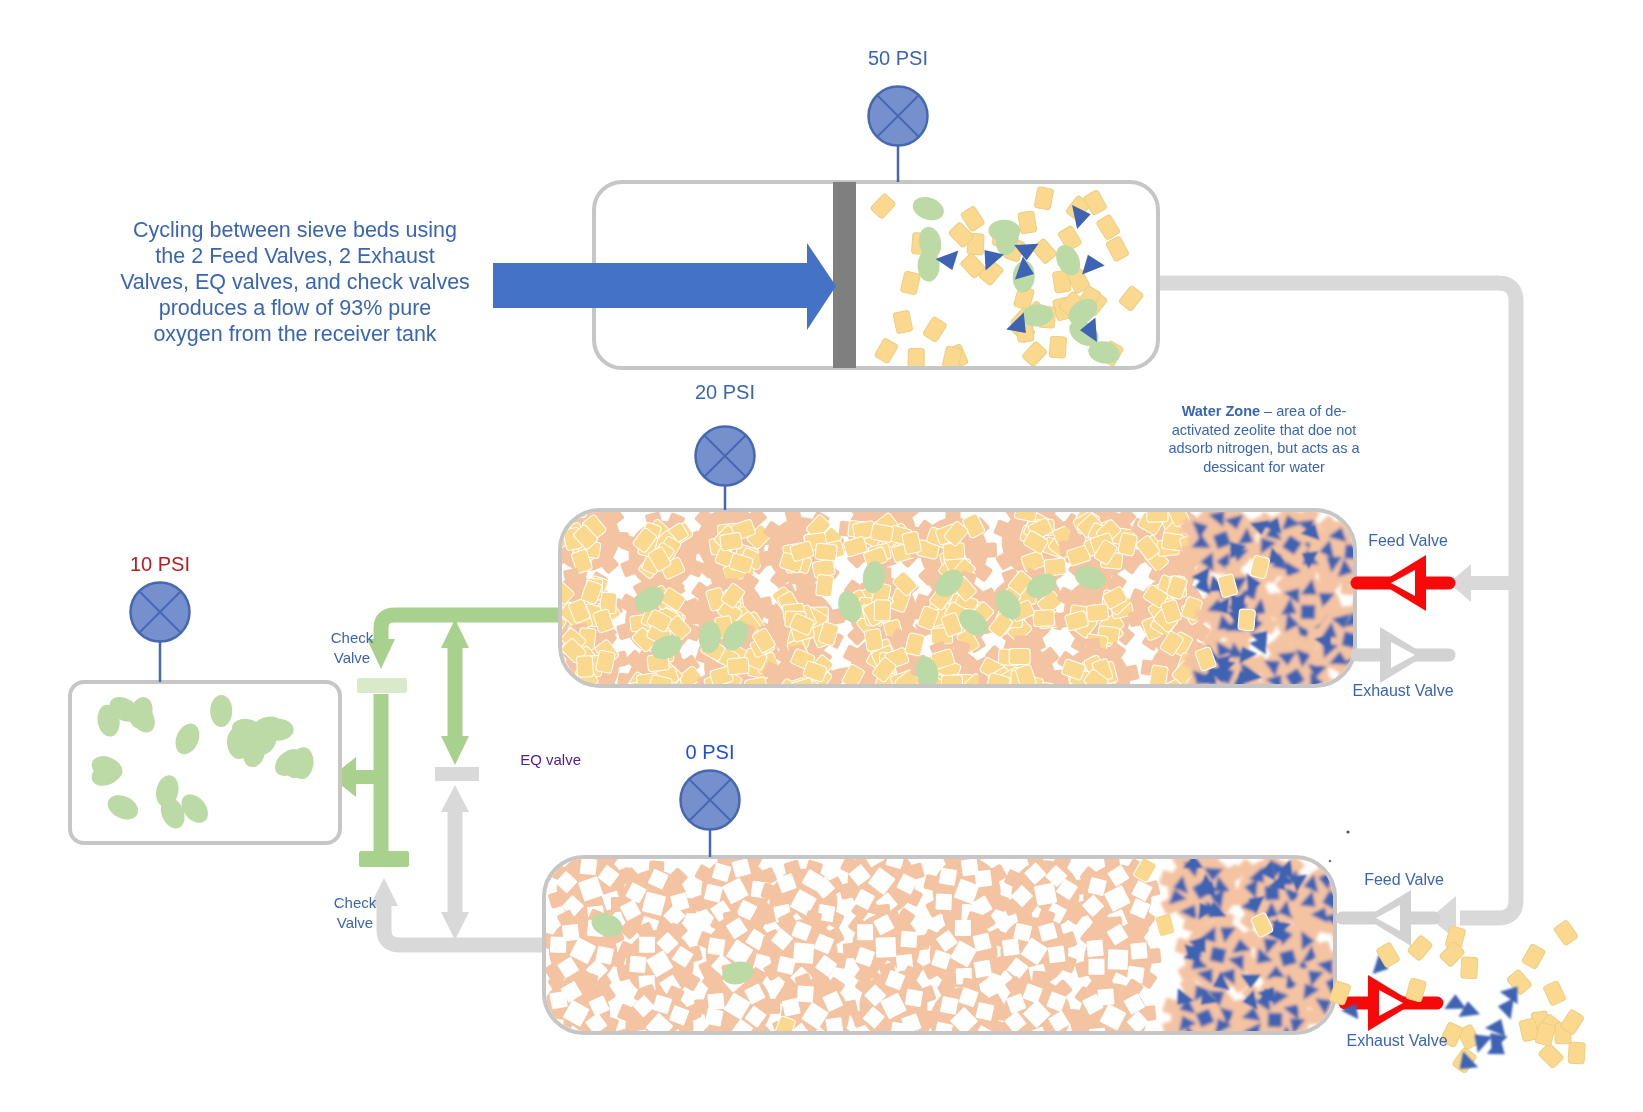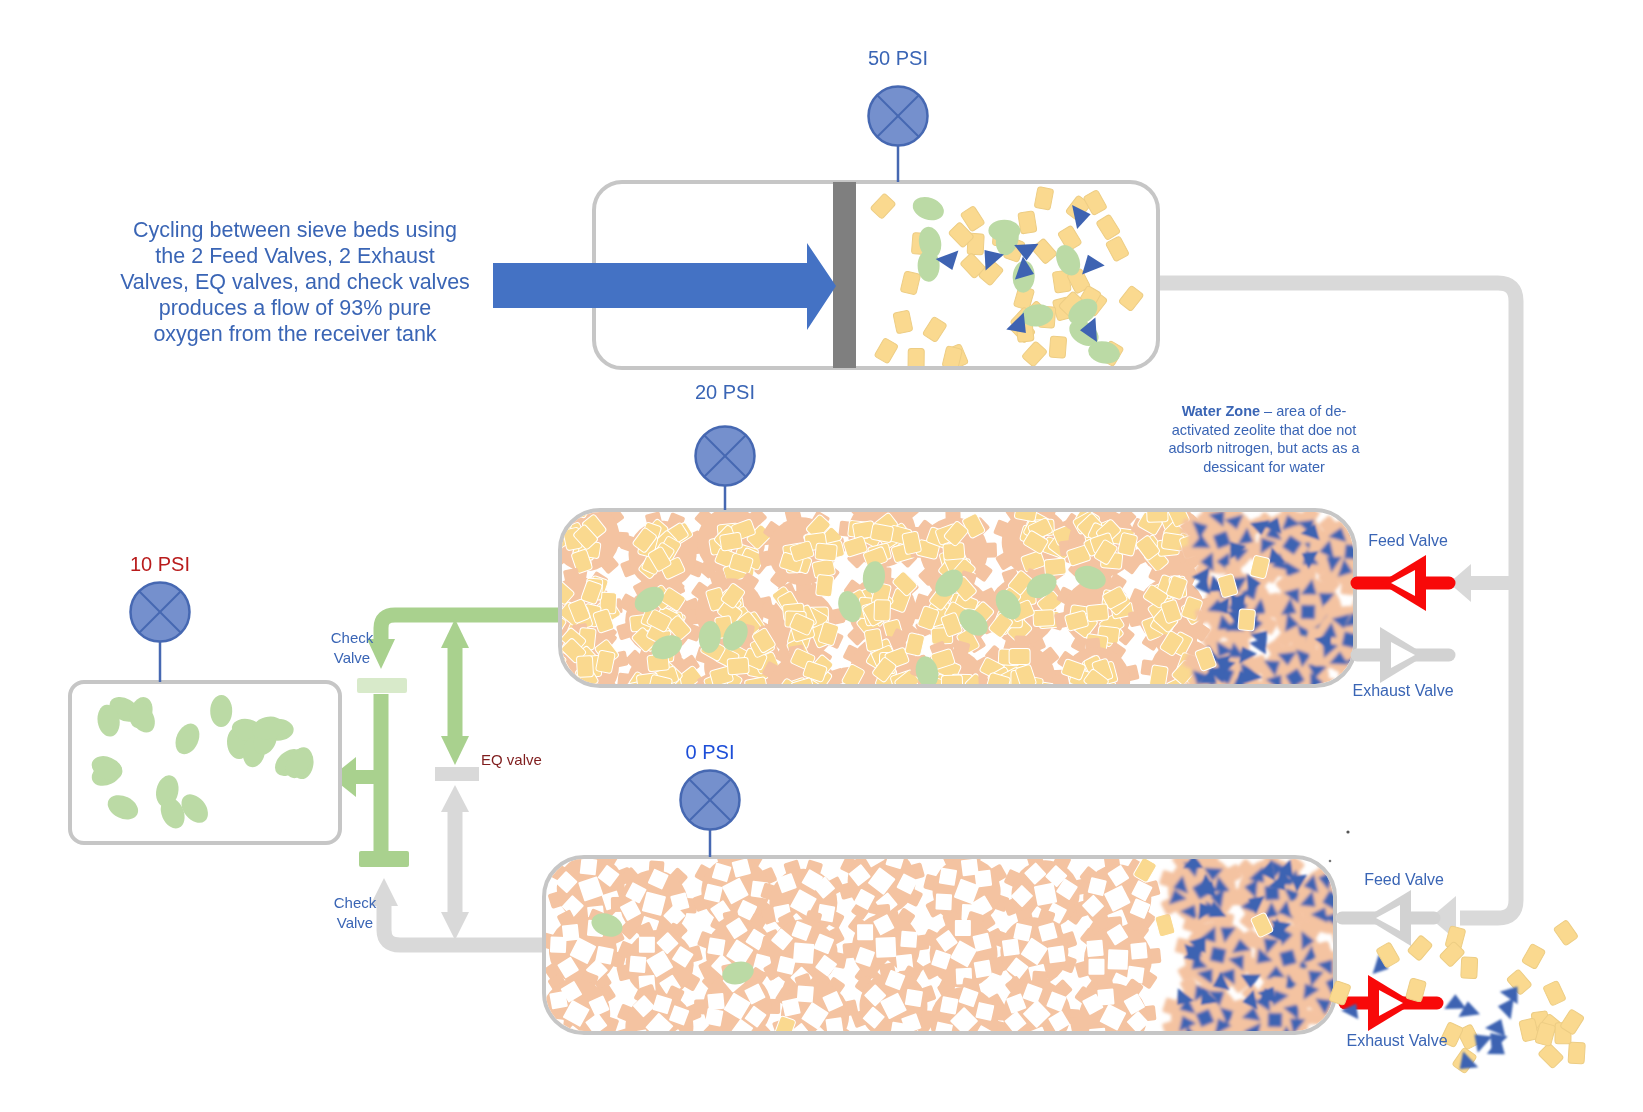--- a/index.html
+++ b/index.html
@@ -1753,14 +1753,14 @@
   <div class="lbl" id="g-label-3" style="color: #1d4ed8;">0 PSI</div>
 
   <div class="lbl" id="feed-label-mid" style="color: rgb(58, 101, 181);">Feed Valve</div>
   <div class="lbl" id="exhaust-label-mid" style="color: rgb(58, 101, 181);">Exhaust Valve</div>
   <div class="lbl" id="feed-label-bot" style="color: rgb(58, 101, 181);">Feed Valve</div>
   <div class="lbl" id="exhaust-label-bot" style="color: rgb(58, 101, 181);">Exhaust Valve</div>
   <div class="lbl pre" id="check-label-top" style="color: rgb(58, 101, 181);">Check
 Valve</div>
   <div class="lbl pre" id="check-label-bot" style="color: rgb(58, 101, 181);">Check
 Valve</div>
-  <div class="lbl" id="eq-label" style="color: #7f1d1d;">EQ valve</div>
+  <div class="lbl" id="eq-label" style="color: #4c1d95; text-align: right;">EQ valve</div>
 </div>
 
 </body></html>

